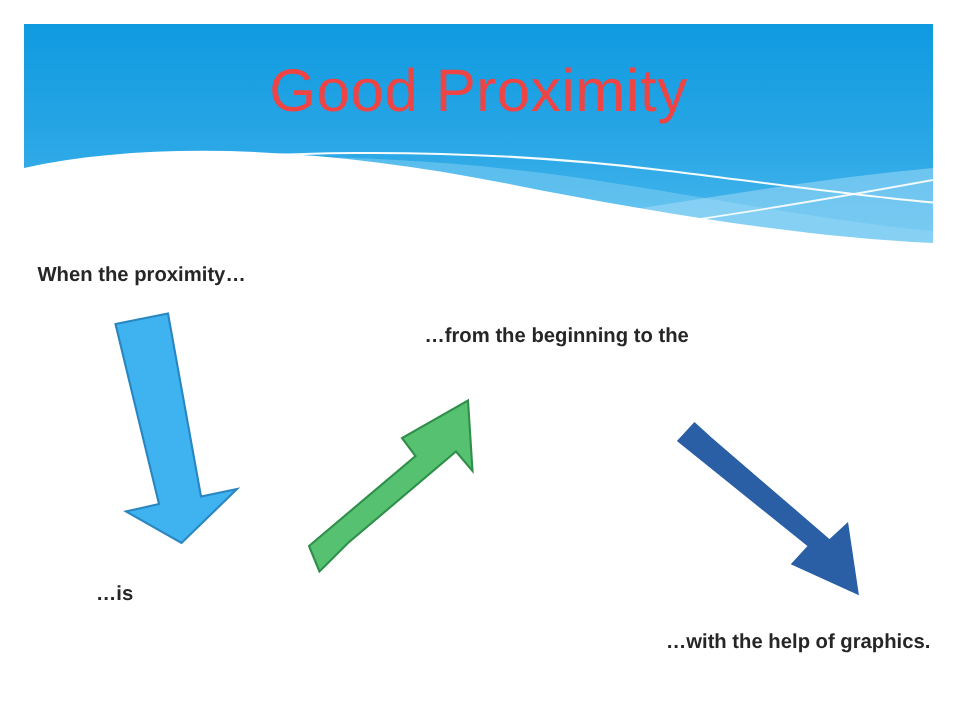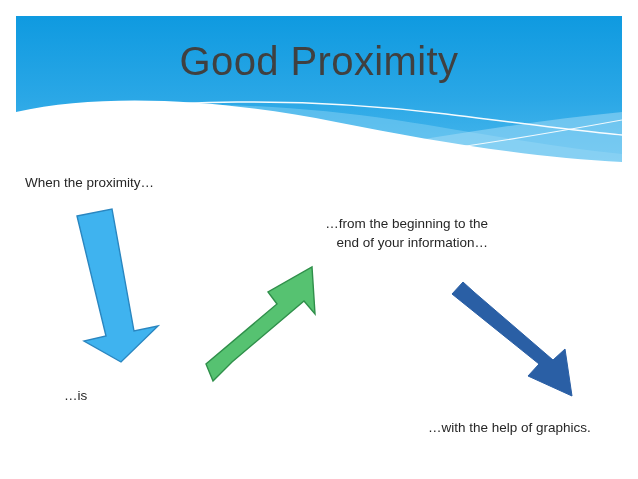--- a/index.html
+++ b/index.html
@@ -36,60 +36,61 @@
   #header-banner svg {
     display: block;
   }
 
   #slide-title {
     position: absolute;
     left: 16px;
     top: 38px;
     width: 606px;
     text-align: center;
-    color: #404040;
+    color: #ef4444;
     font-size: 40px;
     font-weight: 300;
     letter-spacing: 0.4px;
     line-height: 46px;
     white-space: nowrap;
     font-family: "Liberation Sans", sans-serif;
   }
 
   
   .body-text {
     position: absolute;
     color: #262626;
     font-size: 13.5px;
     line-height: 18.5px;
     font-family: "Liberation Sans", sans-serif;
+    font-weight: bold;
   }
 
   #text-when {
     left: 25px;
     top: 174px;
     white-space: nowrap;
   }
 
   #text-from-beginning {
     left: 283px;
     top: 215px;
     width: 205px;
-    text-align: right;
+    text-align: left;
   }
 
   #text-is-appropriate {
     left: 64px;
     top: 387px;
     width: 140px;
     text-align: left;
   }
 
   #text-with-help {
-    left: 428px;
+    left: 444px;
     top: 419px;
     white-space: nowrap;
   }
 
   
   #arrows-layer {
     position: absolute;
     left: 0;
     top: 0;
     width: 638px;
@@ -134,21 +135,20 @@
       </g>
     </svg>
   </div>
 
   <div id="slide-title">Good Proximity</div>
 
   <div class="body-text" id="text-when">When the proximity…</div>
 
   <div class="body-text" id="text-from-beginning">
     <div>…from the beginning to the</div>
-    <div>end of your information…</div>
   </div>
 
   <div class="body-text" id="text-is-appropriate">
     <div>…is</div>
   </div>
 
   <div class="body-text" id="text-with-help">…with the help of graphics.</div>
 
   <svg id="arrows-layer" viewBox="0 0 638 479" xmlns="http://www.w3.org/2000/svg">
 

